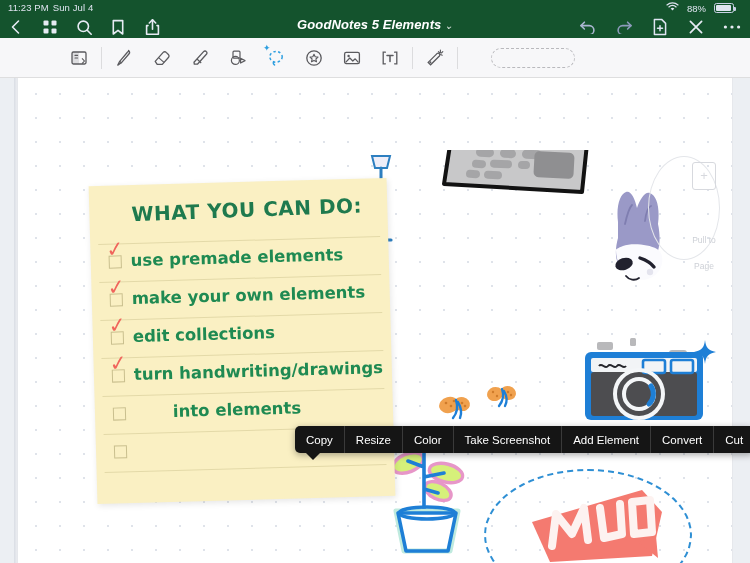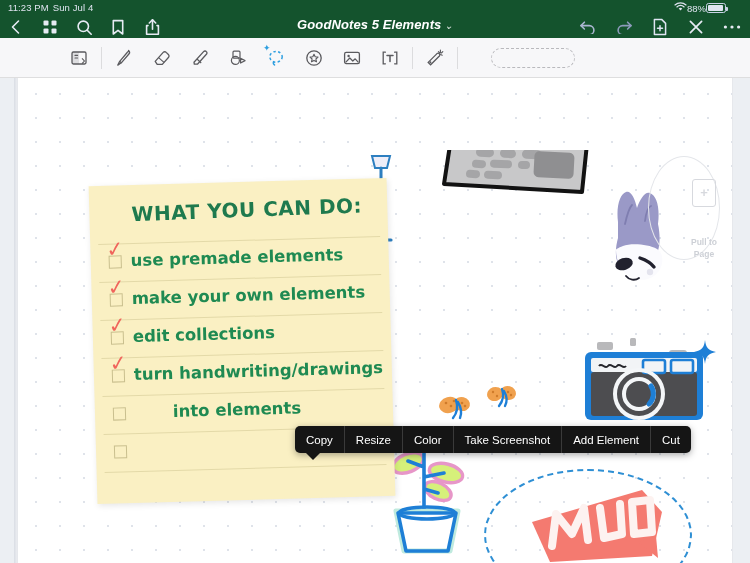--- a/index.html
+++ b/index.html
@@ -15,22 +15,22 @@
   .navbar {
     position: absolute; top: 0; left: 0; width: 750px; height: 42px;
     background: #14532d;
   }
   .status-left {
     position: absolute; top: 2px; left: 8px;
     display: flex; align-items: center; gap: 4px;
     color: #dfe4f0; font-size: 9.5px; letter-spacing: .1px;
   }
   .status-right {
-    position: absolute; top: 2px; right: 24px;
-    display: flex; align-items: center; gap: 0;
+    position: absolute; top: 2px; right: 16px;
+    display: flex; align-items: center; gap: 8px;
     color: #dfe4f0; font-size: 9.5px;
   }
   .batt-shell {
     width: 20px; height: 10px; border: 1px solid #c9d2e6; border-radius: 2.5px;
     position: relative; display: inline-block;
   }
   .batt-shell:after {
     content:""; position:absolute; right:-3px; top:3px; width:2px; height:4px;
     background:#c9d2e6; border-radius:0 1px 1px 0;
   }
@@ -171,24 +171,24 @@
   }
   .ctxmenu .ci:last-child { border-right:none; }
   .ctx-arrow {
     position:absolute; left: 287px; top: 374px;
     width:0;height:0;border-left:8px solid transparent;border-right:8px solid transparent;
     border-top:8px solid #151515; z-index:41;
   }
 
   
   .pull-overlay {
-    position:absolute; right: 0; top: 72px; width: 56px; height: 110px;
-    display:flex; flex-direction:column; align-items:center; justify-content:flex-end;
+    position:absolute; right: 0; top: 84px; width: 56px; height: 110px;
+    display:flex; flex-direction:column; align-items:center; justify-content:space-between;
     color:#cdd0d6; font-size:8.5px; text-align:center; line-height:1.35;
-    z-index:5; pointer-events:none;font-weight:bold;
+    z-index:5; pointer-events:none;
   }
   .pull-overlay .pg-ico {
     width:24px;height:28px;border:1.6px solid #d7d9de;border-radius:3px;margin-bottom:30px;
     position:relative;
   }
   .pull-overlay .pg-ico:after{
     content:"+"; position:absolute; left:50%; top:50%; transform:translate(-50%,-50%);
     font-size:13px; color:#d7d9de;
   }
   .pull-arc {
@@ -561,20 +561,21 @@
           <div class="sticky-text"></div>
         </div>
       </div>
 
       <div class="ctxmenu">
         <div class="ci">Copy</div>
         <div class="ci">Resize</div>
         <div class="ci">Color</div>
         <div class="ci">Take Screenshot</div>
         <div class="ci">Add Element</div>
+        <div class="ci">Convert</div>
         <div class="ci">Cut</div>
 
       </div>
       <div class="ctx-arrow"></div>
 
       <div class="pull-arc"></div>
       <div class="pull-overlay">
         <div class="pg-ico"></div>
         <div>Pull to</div>
         <div>Page</div>

